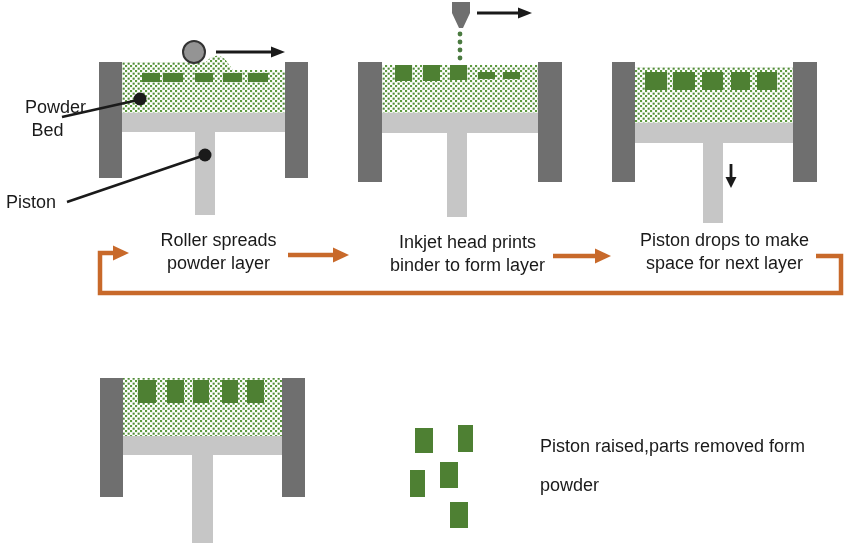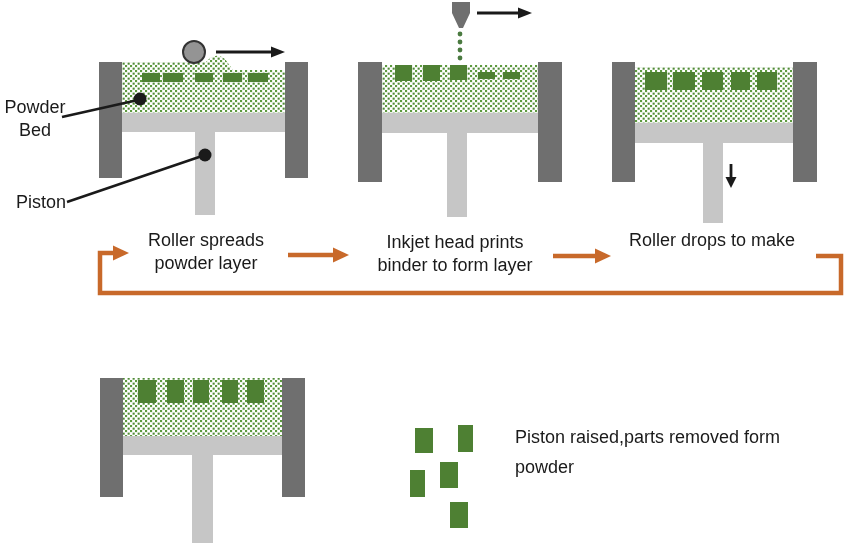--- a/index.html
+++ b/index.html
@@ -6,22 +6,22 @@
   .canvas{
     position:relative;width:850px;height:543px;background:#ffffff;
     font-family:"Liberation Sans", sans-serif;overflow:hidden;
   }
   .canvas svg{position:absolute;left:0;top:0;}
   .label{
     position:absolute;color:#1a1a1a;font-size:18px;line-height:23px;
     white-space:nowrap;
   }
   .center{text-align:center;}
-  .line{display:block;}
-  .note .line{line-height:30px;}
+  .line{display:block;padding-left:25px;}
+  .note .line{line-height:30px;margin-top:9px;}
 </style>
 </head>
 <body>
 
 <div class="canvas">
 
   <svg width="850" height="543" viewBox="0 0 850 543">
     <defs>
       <pattern id="powder" width="5" height="5" patternUnits="userSpaceOnUse">
         <rect width="5" height="5" fill="#ffffff"></rect>
@@ -141,34 +141,35 @@
       <rect x="410" y="470" width="15" height="27"></rect>
       <rect x="450" y="502" width="18" height="26"></rect>
     </g>
   </svg>
 
   <div class="label center" style="left:0px;top:96px;width:70px">
     <span class="line">Powder</span>
     <span class="line">Bed</span>
   </div>
 
-  <div class="label" style="left:16px;top:191px">Piston</div>
+  <div class="label" style="left:6px;top:191px">Piston</div>
 
   <div class="label center" style="left:352px;top:231px;width:206px">
     <span class="line">Inkjet head prints</span>
     <span class="line">binder to form layer</span>
   </div>
 
   <div class="label center" style="left:118px;top:229px;width:176px">
     <span class="line">Roller spreads</span>
     <span class="line">powder layer</span>
   </div>
 
   <div class="label center" style="left:608px;top:229px;width:208px">
-    <span class="line">Roller drops to make</span>
+    <span class="line">Piston drops to make</span>
+    <span class="line">space for next layer</span>
   </div>
 
 
   <div class="label note" style="left:515px;top:422px;width:320px">
     <span class="line">Piston raised,parts removed form</span>
     <span class="line">powder</span>
   </div>
 
 </div>
 

